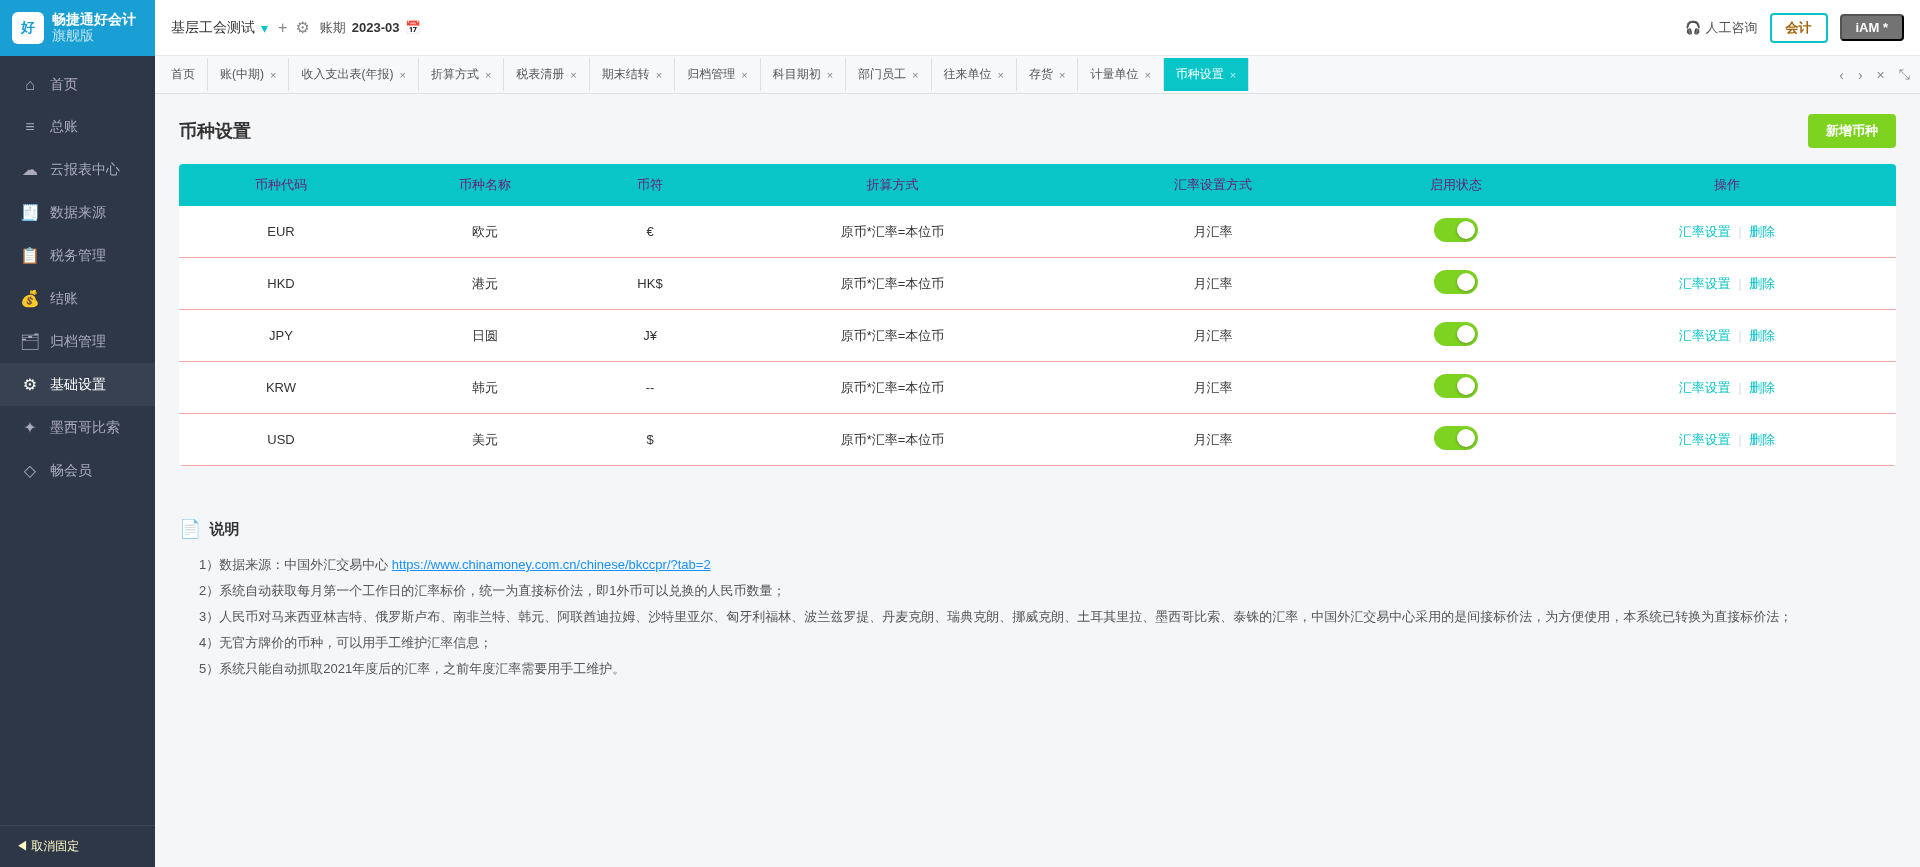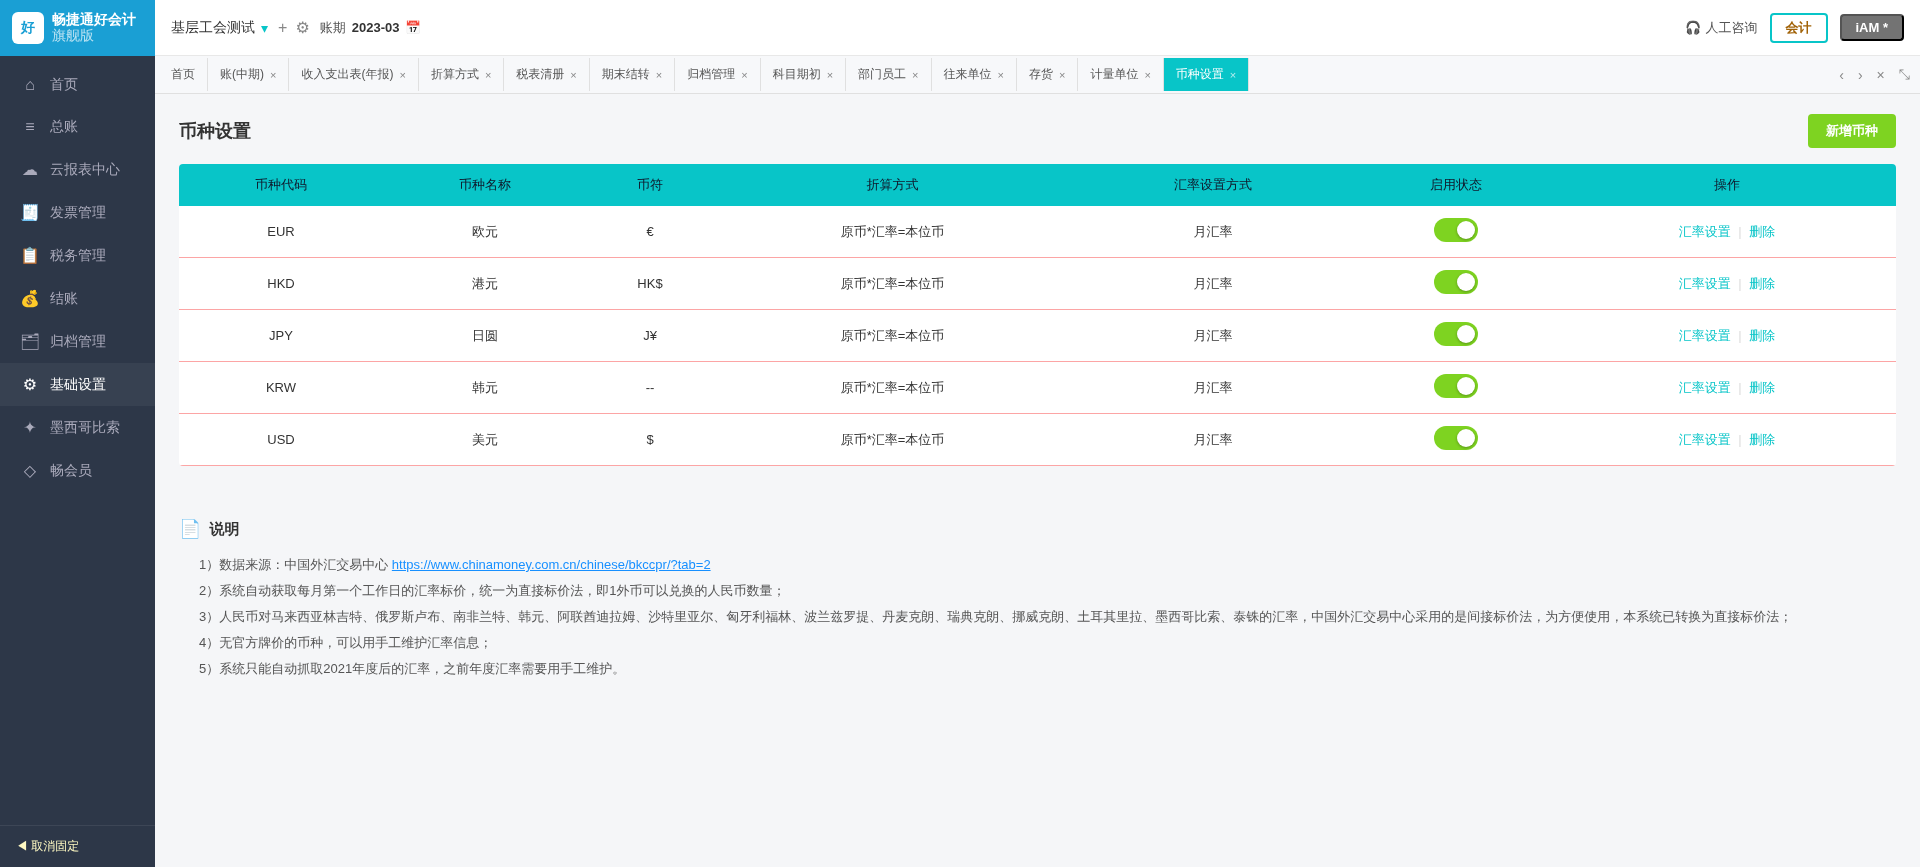--- a/index.html
+++ b/index.html
@@ -114,21 +114,21 @@
       display: flex; align-items: center; justify-content: space-between;
     }
     .btn-new {
       background: #7ed321; color: white; border: none;
       padding: 8px 18px; border-radius: 4px; font-size: 13px;
       cursor: pointer; font-weight: bold;
     }
 
     
     .data-table { width: 100%; border-collapse: collapse; background: white; border-radius: 4px; overflow: hidden; }
-    .data-table thead tr { background: #08c5c8; color: #0f172a; }
+    .data-table thead tr { background: #08c5c8; color: #701a75; }
     .data-table thead th { padding: 12px 8px; text-align: center; font-size: 13px; font-weight: normal; }
     .data-table tbody tr { border-bottom: 1px solid #fca5a5; }
     .data-table tbody td { padding: 12px 8px; text-align: center; font-size: 13px; color: #333; }
     .action-btn { color: #08c5c8; cursor: pointer; font-size: 13px; }
     .action-sep { color: #ddd; margin: 0 4px; }
 
     
     .toggle {
       display: inline-flex; align-items: center;
       width: 44px; height: 24px; border-radius: 12px;
@@ -176,21 +176,21 @@
     <div class="sidebar-item">
       <span class="s-icon">≡</span>
       <span class="s-label">总账</span>
     </div>
     <div class="sidebar-item">
       <span class="s-icon">☁</span>
       <span class="s-label">云报表中心</span>
     </div>
     <div class="sidebar-item">
       <span class="s-icon">🧾</span>
-      <span class="s-label">发票管理</span>
+      <span class="s-label">数据来源</span>
     </div>
     <div class="sidebar-item">
       <span class="s-icon">📋</span>
       <span class="s-label">税务管理</span>
     </div>
     <div class="sidebar-item">
       <span class="s-icon">💰</span>
       <span class="s-label">结账</span>
     </div>
     <div class="sidebar-item">

